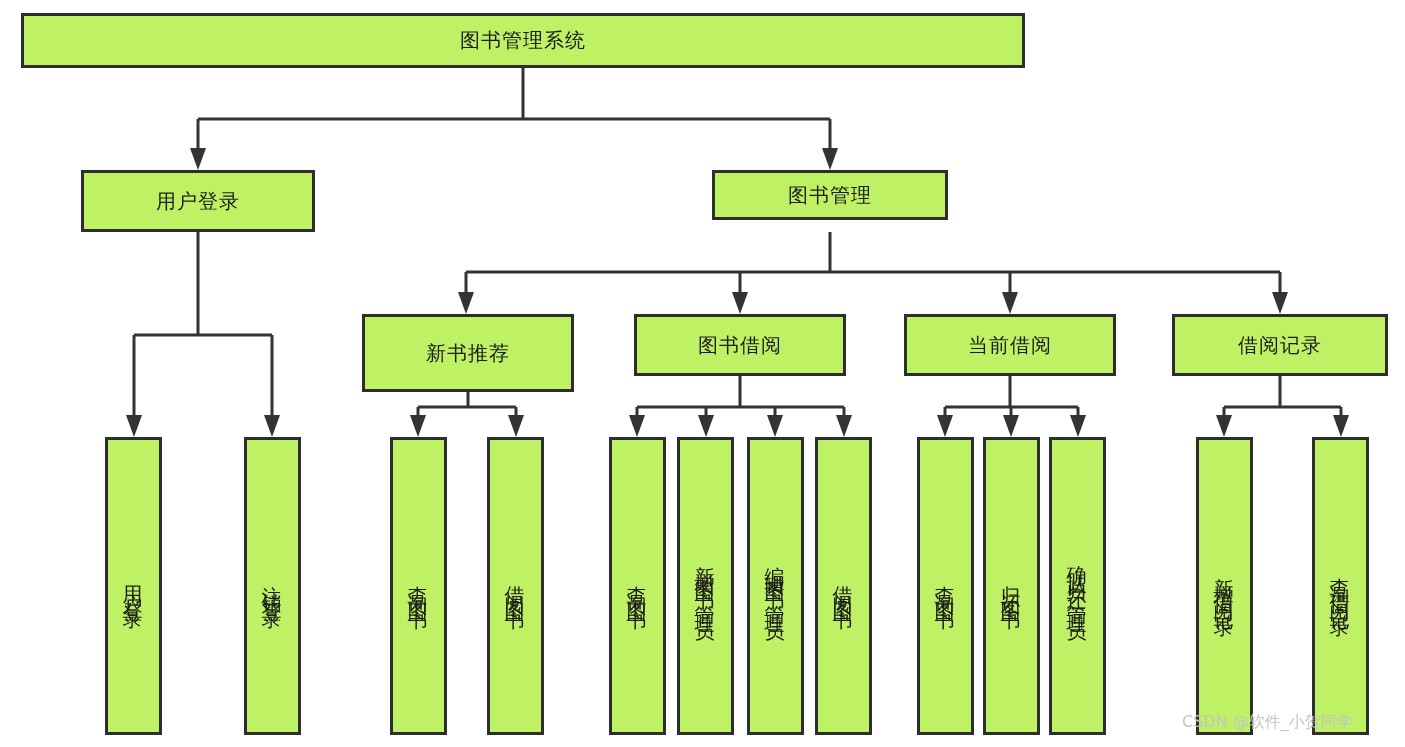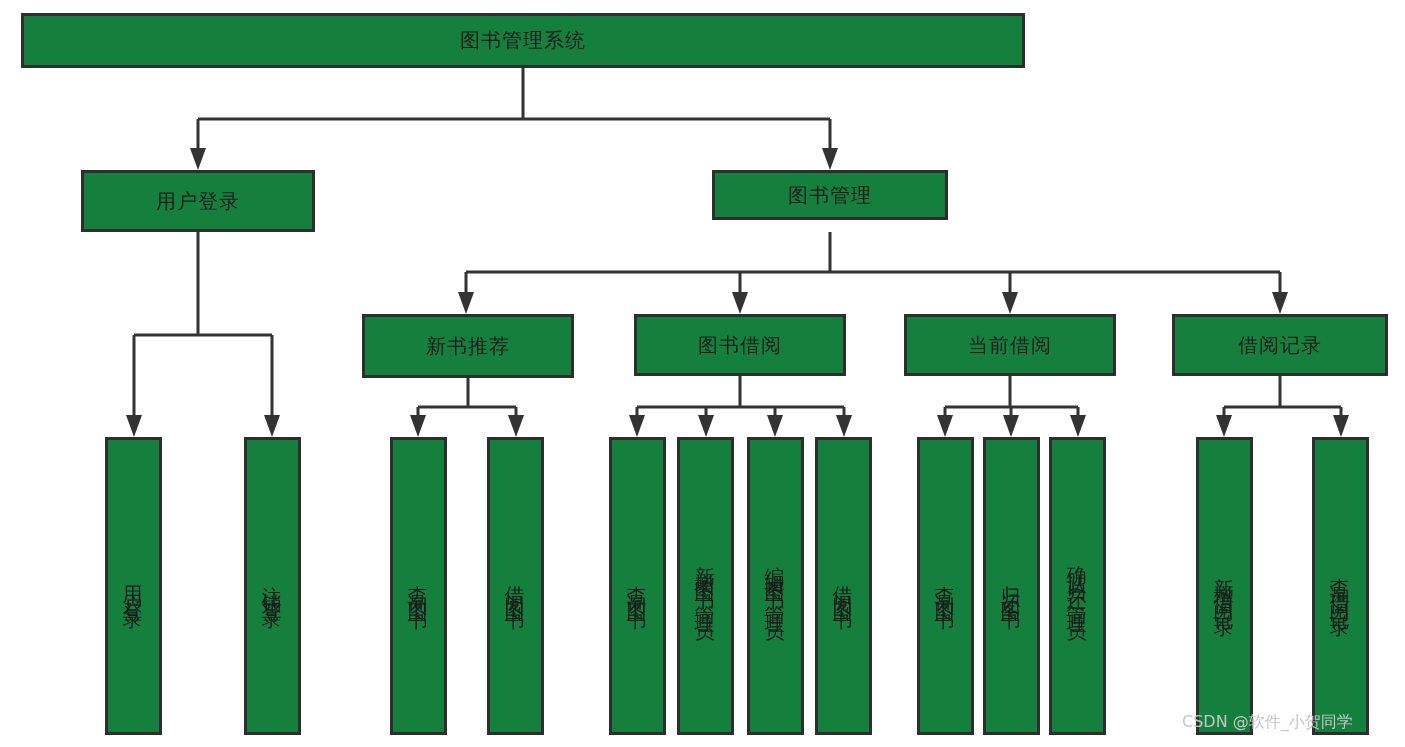--- a/index.html
+++ b/index.html
@@ -9,21 +9,21 @@
     height: 747px;
     background: #ffffff;
     font-family: "DejaVu Sans", "Liberation Sans", sans-serif;
     overflow: hidden;
   }
   svg.wires { position: absolute; left: 0; top: 0; }
   .box {
     position: absolute;
     box-sizing: border-box;
     border: 3px solid #2e2e2e;
-    background: #15803d;
+    background: #bef264;
     display: flex;
     align-items: center;
     justify-content: center;
   }
   .box .lbl {
     font-size: 20px;
     color: #1c1c1c;
     letter-spacing: 1px;
     white-space: nowrap;
   }
@@ -85,21 +85,21 @@
     <span class="lbl">图书管理系统</span>
   </div>
 
   <div class="box h" style="left:81px;top:170px;width:234px;height:62px">
     <span class="lbl">用户登录</span>
   </div>
   <div class="box h" style="left:712px;top:170px;width:236px;height:50px">
     <span class="lbl">图书管理</span>
   </div>
 
-  <div class="box h" style="left:362px;top:314px;width:212px;height:64px">
+  <div class="box h" style="left:362px;top:314px;width:212px;height:78px">
     <span class="lbl">新书推荐</span>
   </div>
   <div class="box h" style="left:634px;top:314px;width:212px;height:62px">
     <span class="lbl">图书借阅</span>
   </div>
   <div class="box h" style="left:904px;top:314px;width:212px;height:62px">
     <span class="lbl">当前借阅</span>
   </div>
   <div class="box h" style="left:1172px;top:314px;width:216px;height:62px">
     <span class="lbl">借阅记录</span>

